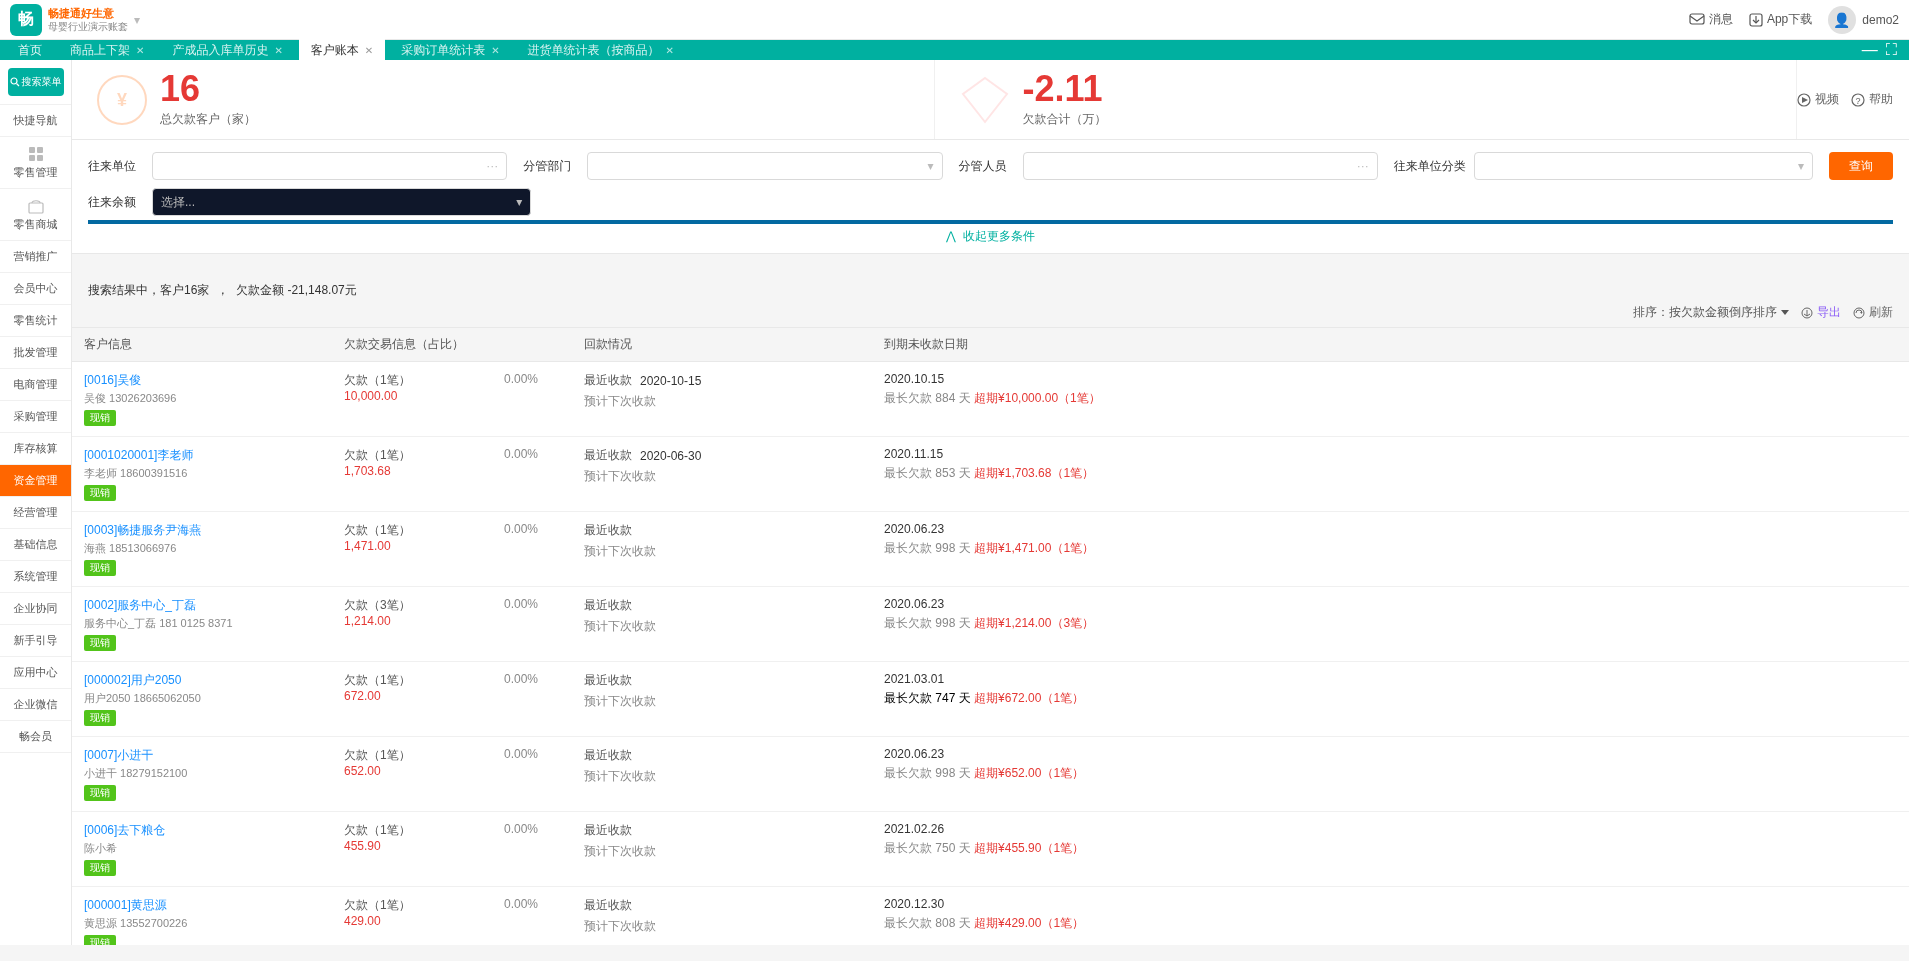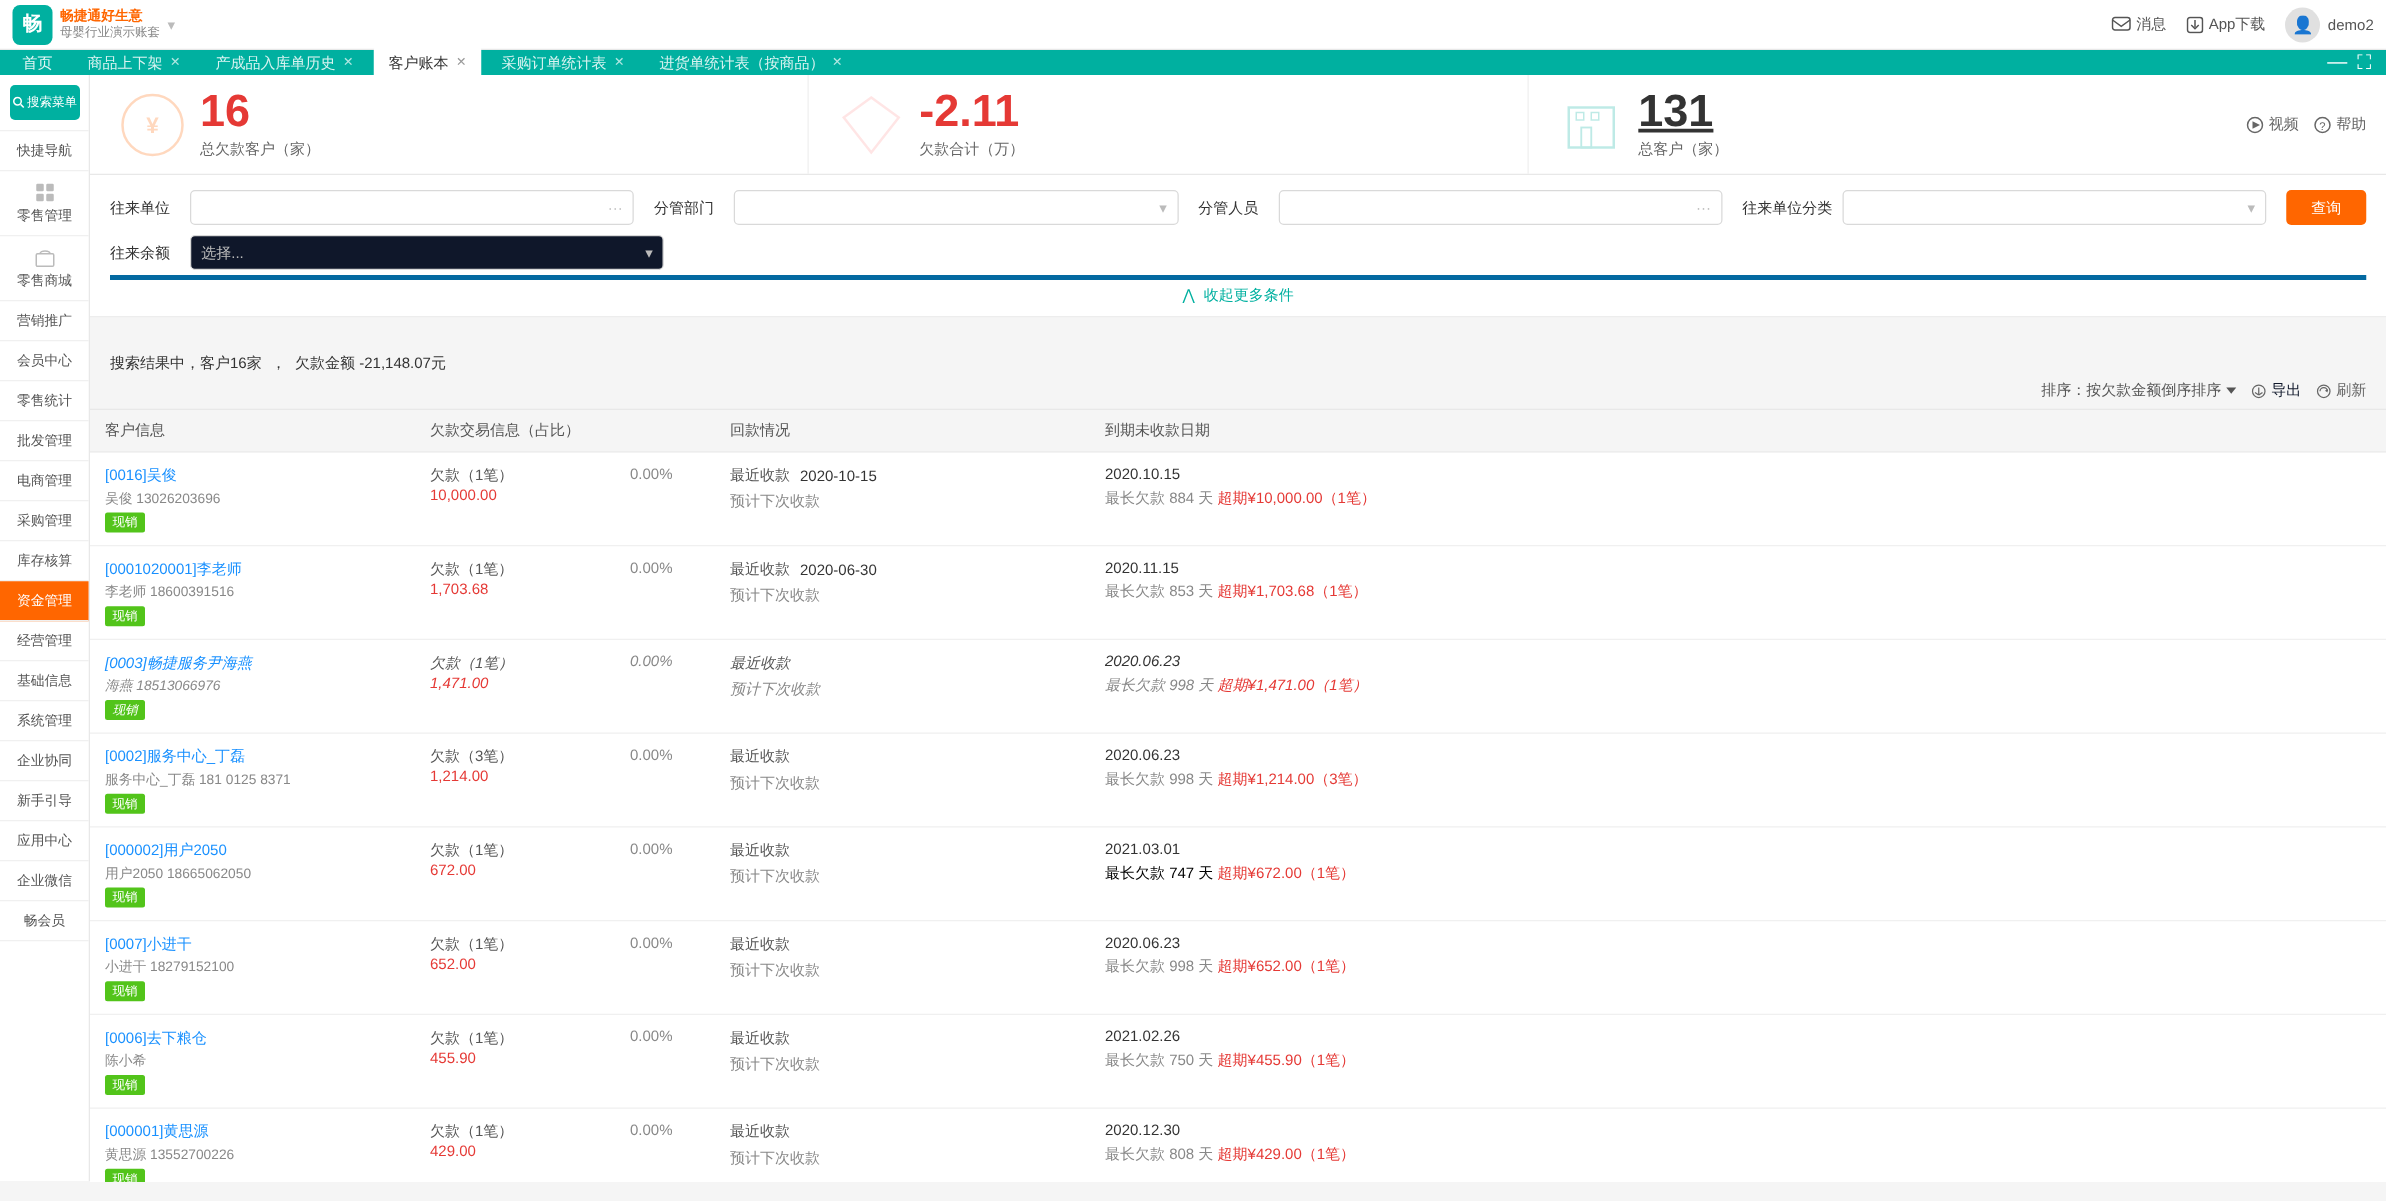--- a/index.html
+++ b/index.html
@@ -188,34 +188,20 @@
           <svg viewBox="0 0 52 52" fill="none" xmlns="http://www.w3.org/2000/svg">
             <polygon points="26,4 48,20 26,48 4,20" stroke="#ff9999" stroke-width="2" fill="none"></polygon>
           </svg>
         </div>
         <div>
           <div style="font-size:36px;font-weight:bold;color:#e53935;line-height:1;">-2.11</div>
           <div style="font-size:12px;color:#666;margin-top:4px;">欠款合计（万）</div>
         </div>
       </div>
 
-      <div style="display:flex;align-items:center;padding:0 24px;gap:12px;flex:1;height:100%;">
-        <div style="width:52px;height:52px;opacity:0.25;">
-          <svg viewBox="0 0 52 52" fill="none" xmlns="http://www.w3.org/2000/svg">
-            <rect x="8" y="12" width="36" height="32" stroke="#00b0a0" stroke-width="2" fill="none"></rect>
-            <rect x="18" y="28" width="8" height="16" stroke="#00b0a0" stroke-width="1.5" fill="none"></rect>
-            <rect x="14" y="16" width="6" height="6" stroke="#00b0a0" stroke-width="1.2" fill="none"></rect>
-            <rect x="26" y="16" width="6" height="6" stroke="#00b0a0" stroke-width="1.2" fill="none"></rect>
-          </svg>
-        </div>
-        <div>
-          <div style="font-size:36px;font-weight:bold;color:#333;line-height:1;text-decoration:underline;">131</div>
-          <div style="font-size:12px;color:#666;margin-top:4px;">总客户（家）</div>
-        </div>
-      </div>
       <div style="margin-left:auto;display:flex;align-items:center;gap:12px;padding-right:16px;">
         <div style="display:flex;align-items:center;gap:4px;font-size:12px;color:#666;cursor:pointer;">
           <svg width="14" height="14" viewBox="0 0 14 14">
               <circle cx="7" cy="7" r="6" stroke="#666" stroke-width="1.2" fill="none"></circle>
               <polygon points="5,4 11,7 5,10" fill="#666"></polygon>
             </svg>
           <span>视频</span>
         </div>
         <div style="display:flex;align-items:center;gap:4px;font-size:12px;color:#666;cursor:pointer;">
           <svg width="14" height="14" viewBox="0 0 14 14">
@@ -281,21 +267,21 @@
       <div>
         <span>搜索结果中，客户16家</span>
         <span style="margin:0 4px;">，</span>
         <span>欠款金额 -21,148.07元</span>
       </div>
       <div style="display:flex;align-items:center;gap:12px;margin-top:44px;">
         <div style="display:flex;align-items:center;gap:4px;cursor:pointer;font-size:12px;color:#555;">
           <span>排序：按欠款金额倒序排序</span>
           <span style="display:inline-block;width:0;height:0;border-left:4px solid transparent;border-right:4px solid transparent;border-top:5px solid #555;"></span>
         </div>
-        <div style="display:flex;align-items:center;gap:4px;cursor:pointer;font-size:12px;color:#0f172a;">
+        <div style="display:flex;align-items:center;gap:4px;cursor:pointer;font-size:12px;color:#8b5cf6;">
           <svg width="12" height="12" viewBox="0 0 12 12">
               <circle cx="6" cy="6" r="5" stroke="#666" stroke-width="1" fill="none"></circle>
               <line x1="6" y1="3" x2="6" y2="9" stroke="#666" stroke-width="1"></line>
               <line x1="3" y1="7" x2="6" y2="9" stroke="#666" stroke-width="1"></line>
               <line x1="9" y1="7" x2="6" y2="9" stroke="#666" stroke-width="1"></line>
             </svg>
           <span>导出</span>
         </div>
         <div style="display:flex;align-items:center;gap:4px;cursor:pointer;font-size:12px;color:#666;">
           <svg width="12" height="12" viewBox="0 0 12 12">
@@ -368,21 +354,21 @@
       <div style="color:#888;margin-top:4px;">预计下次收款</div>
     </td>
     <td style="padding:10px 12px;vertical-align:top;">
       <div style="color:#333;">2020.11.15</div>
       <div style="margin-top:4px;">
         <span style="color:#888;">最长欠款 853 天 </span>
         <span style="color:#e53935;cursor:pointer;">超期¥1,703.68（1笔）</span>
       </div>
     </td>
   </tr>
-            <tr style="border-bottom: 1px solid rgb(240, 240, 240); font-style: italic;">
+            <tr style="border-bottom: 1px solid rgb(240, 240, 240);">
     <td style="padding:10px 12px;vertical-align:top;">
       <div style="color:#1890ff;cursor:pointer;font-weight:500;">[0003]畅捷服务尹海燕</div>
       <div style="color:#888;font-size:11px;margin-top:2px;">海燕  18513066976</div>
       <span style="display:inline-block;background:#52c41a;color:#fff;font-size:10px;padding:1px 6px;border-radius:2px;margin-top:4px;">现销</span>
     </td>
     <td style="padding:10px 12px;vertical-align:top;width:160px;">
       <div style="color:#555;">欠款（1笔）</div>
       <div style="color:#e53935;font-weight:500;cursor:pointer;">1,471.00</div>
     </td>
     <td style="padding:10px 12px;vertical-align:top;width:80px;">

